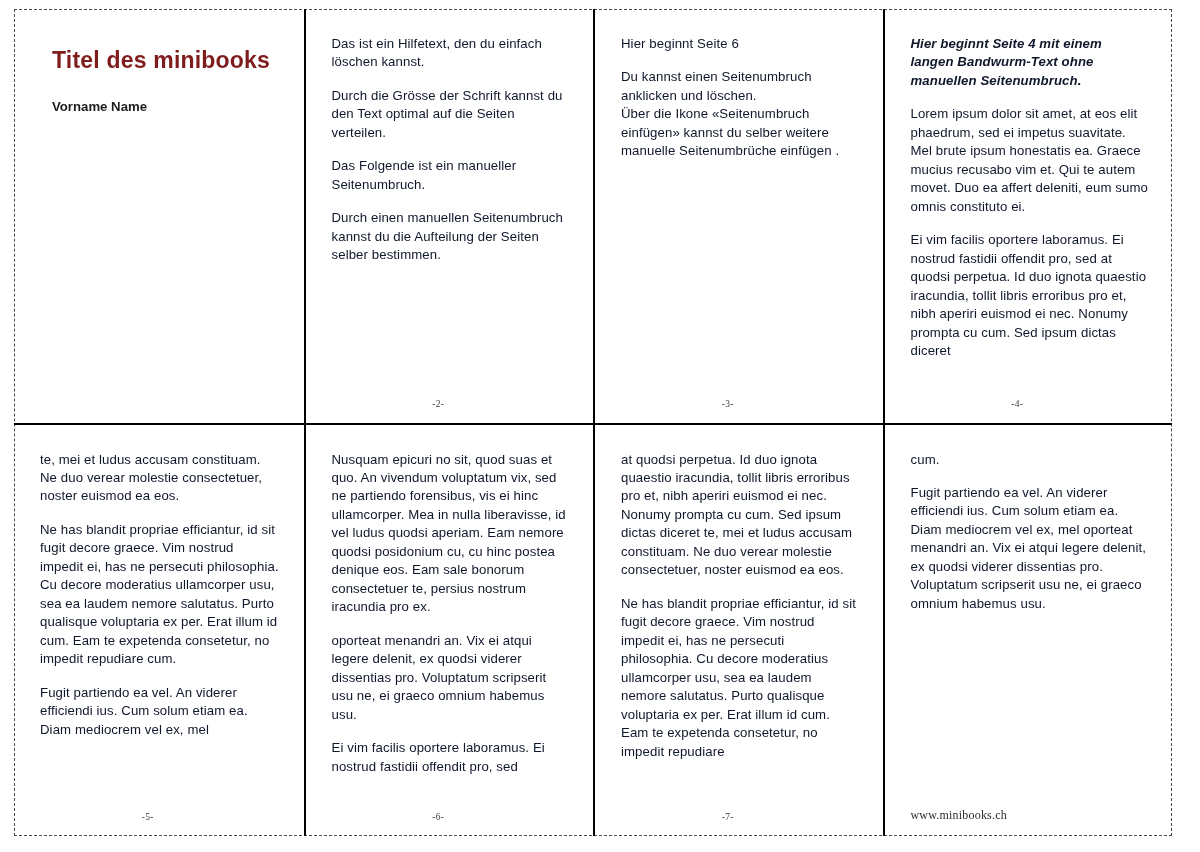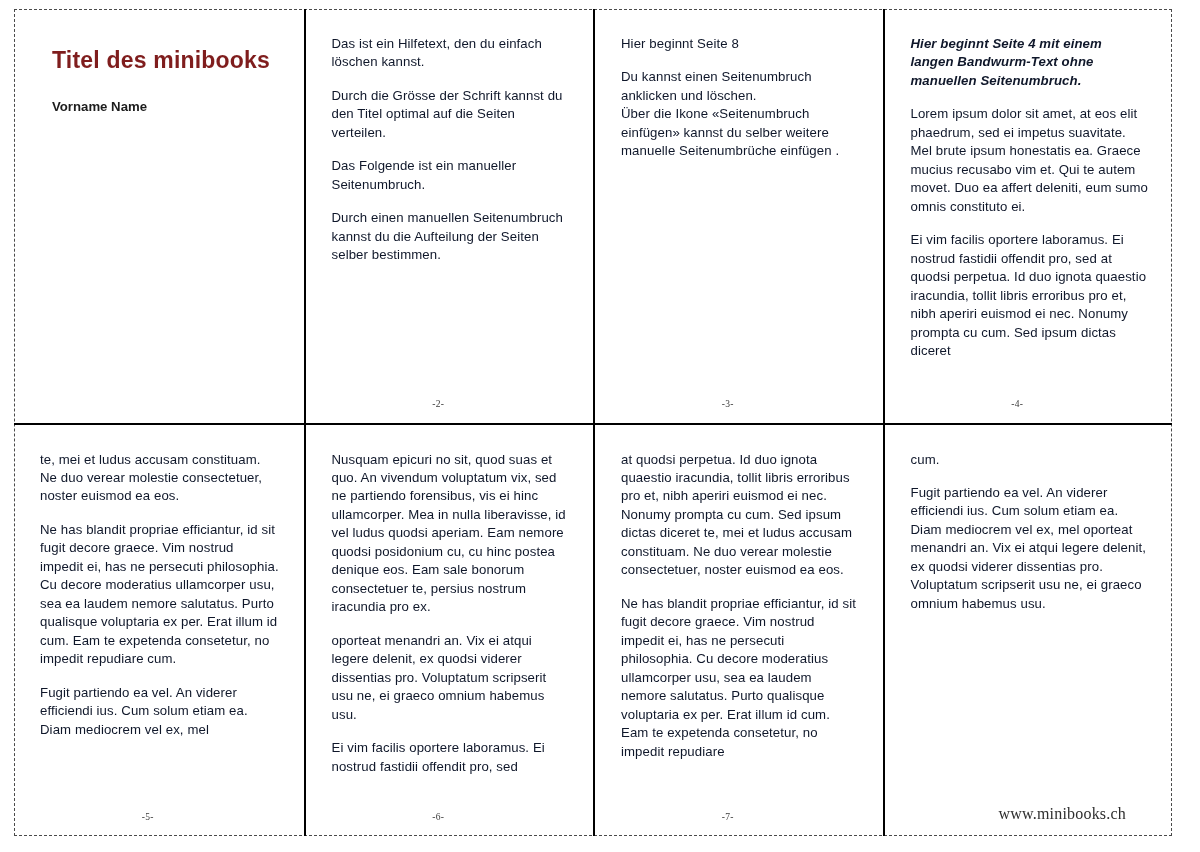--- a/index.html
+++ b/index.html
@@ -102,23 +102,23 @@
     font-family: "Liberation Serif", serif;
     font-size: 9.5px;
     color: #3a3a3a;
     letter-spacing: 0.3px;
   }
   .site-footer {
     position: absolute;
     bottom: 13px;
     left: 0;
     right: 22px;
-    text-align: right;
+    text-align: left;
     font-family: "Liberation Serif", serif;
-    font-size: 16px;
+    font-size: 12px;
     color: #2e2e2e;
     letter-spacing: 0.2px;
   }
 </style>
 </head>
 <body>
 
 <div class="sheet">
 
   <div class="cut-border"></div>
@@ -130,30 +130,30 @@
         <div class="cover-title">Titel des minibooks</div>
         <div class="cover-byline">
           <div class="cover-author">Vorname Name</div>
         </div>
       </div>
     </div>
 
     <div class="panel fold-left">
       <div class="panel-body">
         <p class="para">Das ist ein Hilfetext, den du einfach löschen kannst.</p>
-        <p class="para">Durch die Grösse der Schrift kannst du den Titel optimal auf die Seiten verteilen.</p>
+        <p class="para">Durch die Grösse der Schrift kannst du den Text optimal auf die Seiten verteilen.</p>
         <p class="para">Das Folgende ist ein manueller Seitenumbruch.</p>
         <p class="para">Durch einen manuellen Seitenumbruch kannst du die Aufteilung der Seiten selber bestimmen.</p>
         <div class="page-marker">-2-</div>
       </div>
     </div>
 
     <div class="panel fold-left">
       <div class="panel-body">
-        <p class="para">Hier beginnt Seite 8</p>
+        <p class="para">Hier beginnt Seite 6</p>
         <p class="para" style="white-space: pre-line;">Du kannst einen Seitenumbruch anklicken und löschen.
 Über die Ikone «Seitenumbruch einfügen» kannst du selber weitere manuelle Seitenumbrüche einfügen .</p>
         <div class="page-marker">-3-</div>
       </div>
     </div>
 
     <div class="panel fold-left">
       <div class="panel-body">
         <p class="para bold">Hier beginnt Seite 4 mit einem langen Bandwurm-Text ohne manuellen Seitenumbruch.</p>
         <p class="para">Lorem ipsum dolor sit amet, at eos elit phaedrum, sed ei impetus suavitate. Mel brute ipsum honestatis ea. Graece mucius recusabo vim et. Qui te autem movet. Duo ea affert deleniti, eum sumo omnis constituto ei.</p>

